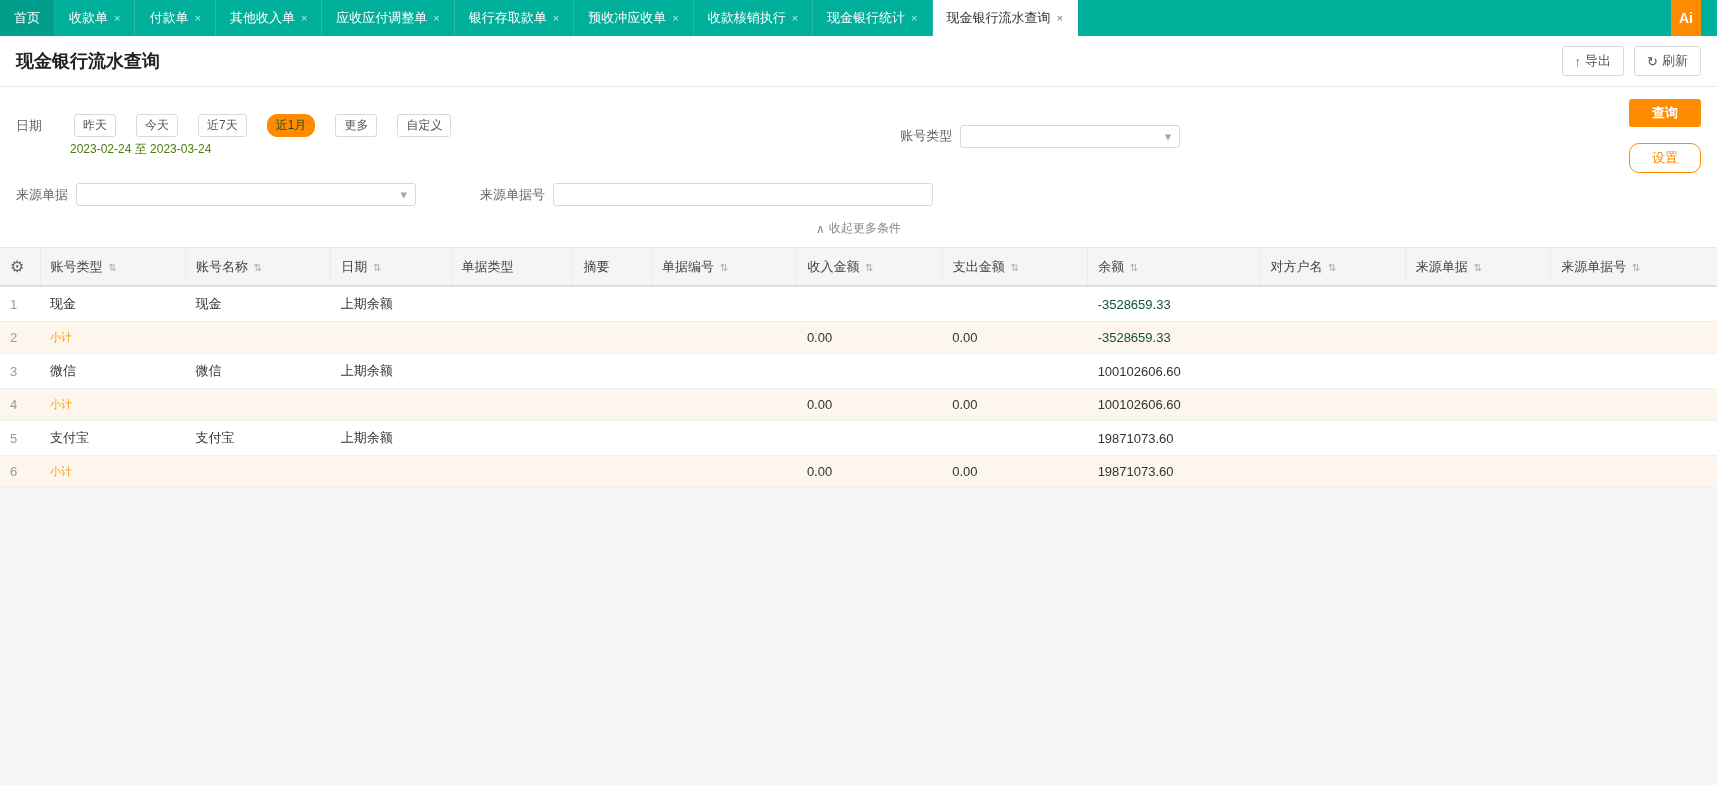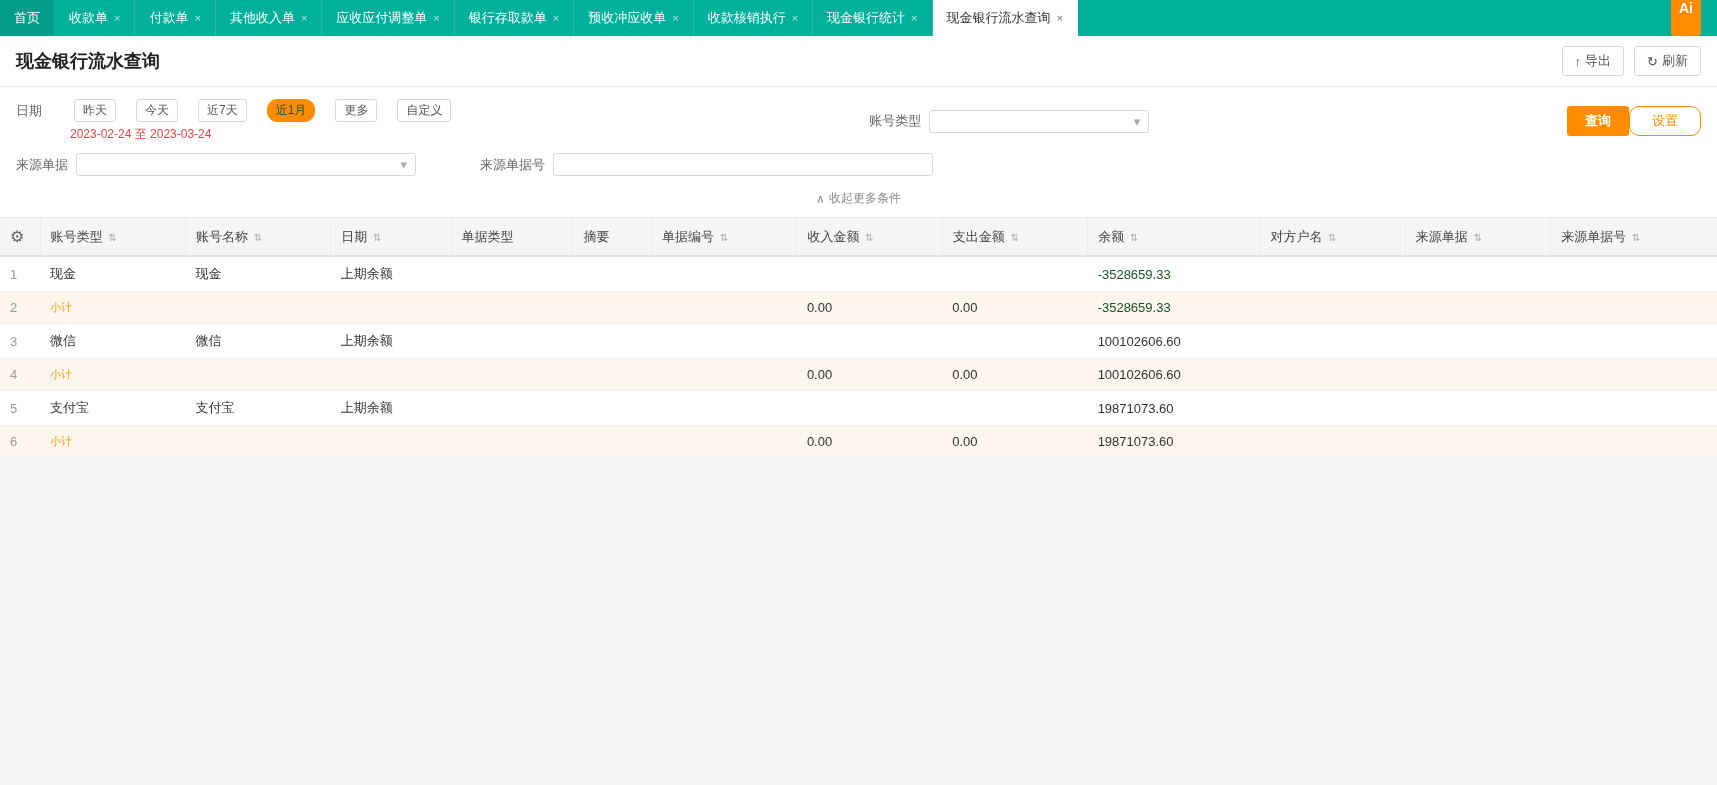--- a/index.html
+++ b/index.html
@@ -1,21 +1,21 @@
 <!DOCTYPE html>
 <html><head>
   <meta charset="utf-8">
   <style>
     * { box-sizing: border-box; margin: 0; padding: 0; }
     body { font-family: 'Microsoft YaHei', Arial, sans-serif; font-size: 13px; background: #f5f5f5; color: #333; }
 
     
     .top-nav {
       display: flex;
-      align-items: flex-end;
+      align-items: center;
       background: #00b09b;
       height: 36px;
       padding: 0 0;
       overflow: hidden;
     }
     .nav-item {
       display: flex;
       align-items: center;
       padding: 0 14px;
       height: 36px;
@@ -99,21 +99,21 @@
       color: #555;
     }
     .date-btn.active {
       background: #ff8c00;
       border-color: #ff8c00;
       color: #14532d;
       border-radius: 10px;
     }
     .date-range {
       font-size: 12px;
-      color: #ef4444;
+      color: #4d7c0f;
       margin-left: 4px;
       margin-top: 9px;
     }
     .filter-select {
       display: flex;
       align-items: center;
       border: 1px solid #d9d9d9;
       border-radius: 3px;
       padding: 3px 8px;
       background: #fff;
@@ -153,22 +153,22 @@
       padding: 5px 22px;
       background: #fff;
       color: #ff8c00;
       border: 1px solid #ff8c00;
       border-radius: 10px;
       cursor: pointer;
       font-size: 13px;
     }
     .filter-actions {
       display: flex;
-      flex-direction: row;
-      gap: 0;
+      flex-direction: column;
+      gap: 16px;
       margin-left: auto;
     }
     .collapse-row {
       display: flex;
       justify-content: center;
       align-items: center;
       padding: 4px 0 2px 0;
       color: #888;
       font-size: 12px;
       cursor: pointer;

